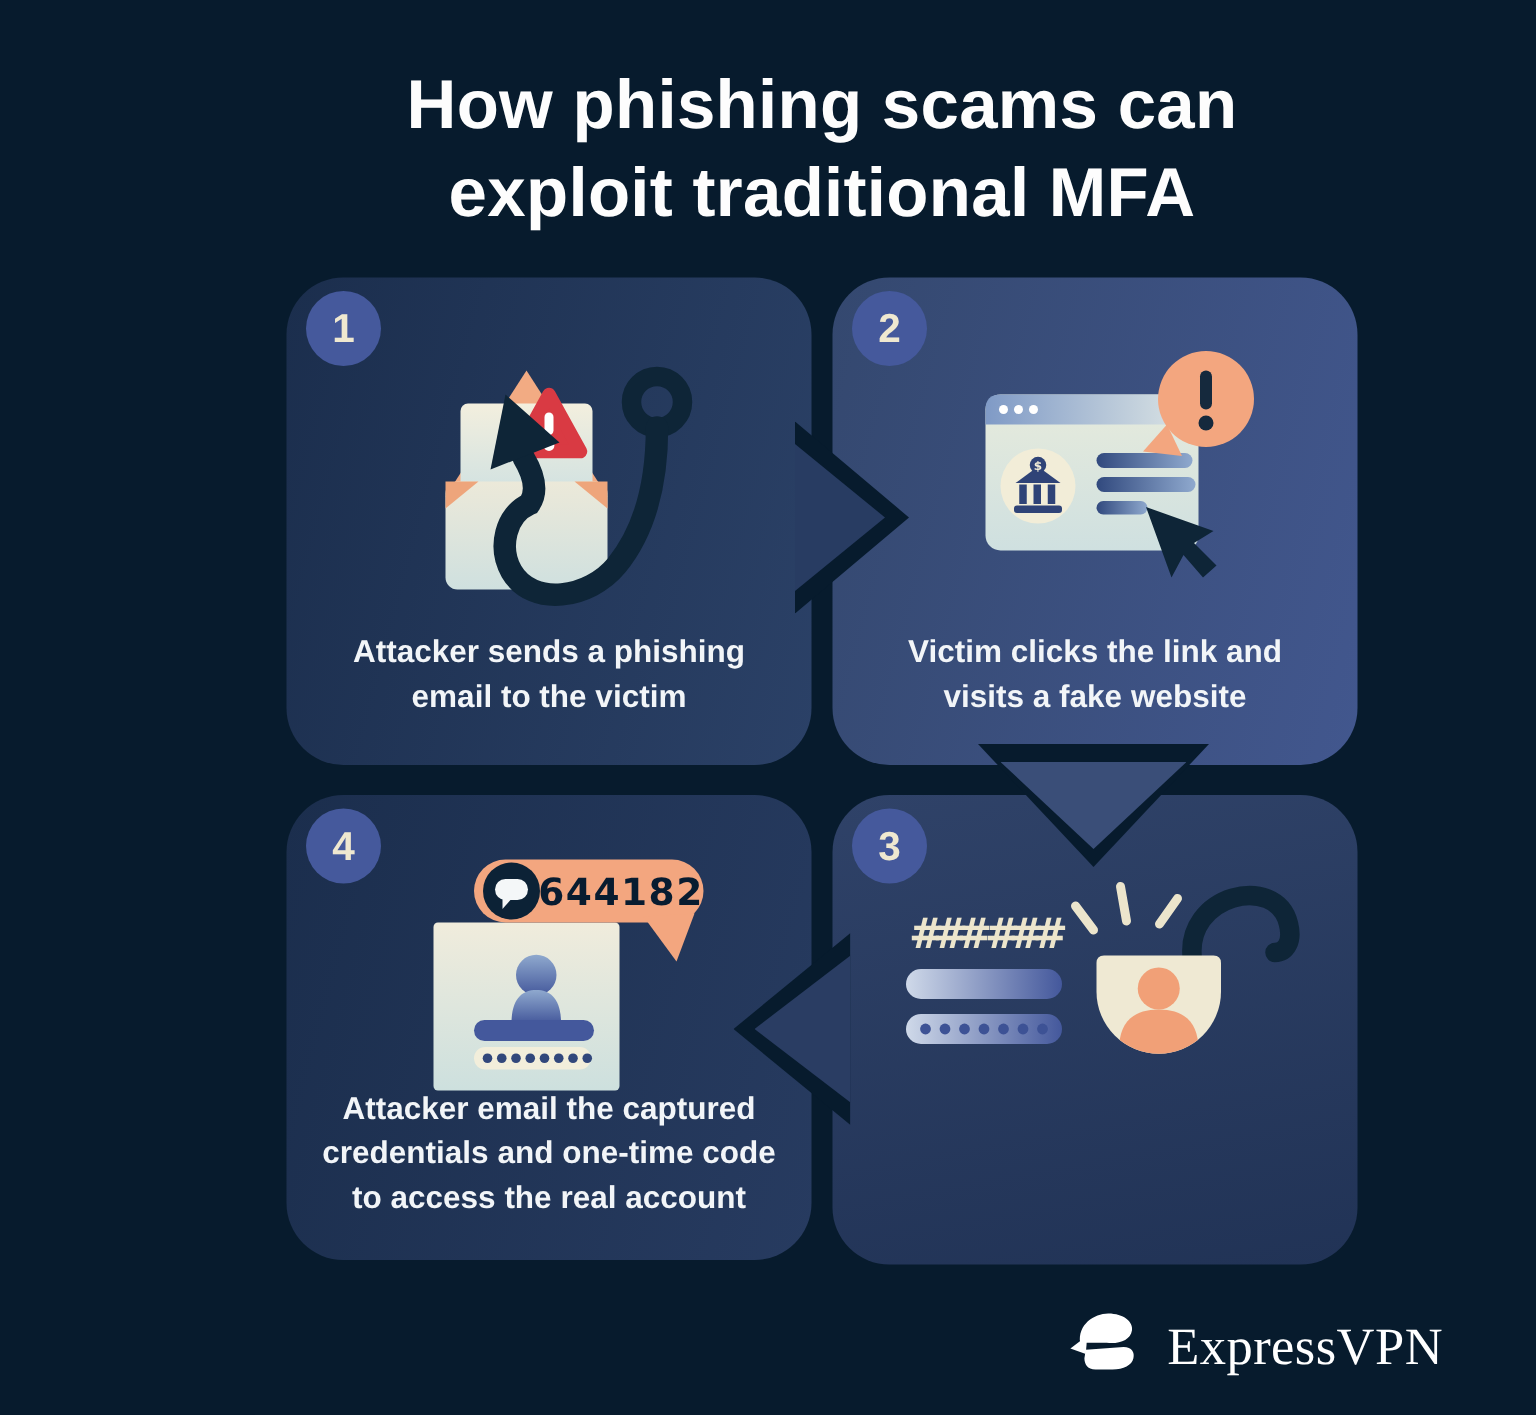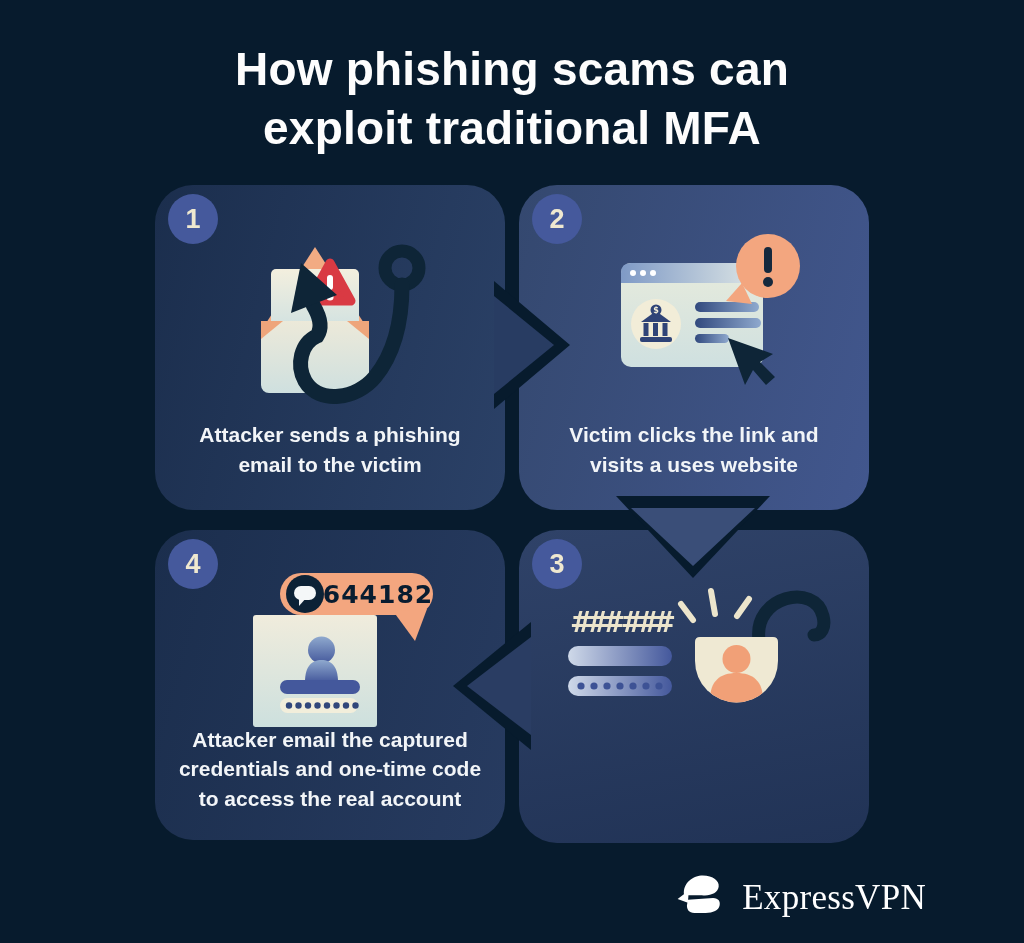--- a/index.html
+++ b/index.html
@@ -1,17 +1,17 @@
 <!DOCTYPE html>
 <html><head>
 <meta charset="utf-8">
 <style>
   html,body{margin:0;padding:0;background:#071b2d;}
   #stage{position:relative;width:984px;height:943px;background:#071b2d;overflow:hidden;
-         font-family:"Liberation Sans",sans-serif;}
+         font-family:"Liberation Sans",sans-serif;margin-left:36px;}
   .title{position:absolute;top:40px;left:0;width:1024px;text-align:center;color:#fdfdfd;
          font-size:46px;line-height:1.28;font-weight:700;white-space:pre-line;letter-spacing:0.2px;}
   .card{position:absolute;border-radius:38px;z-index:1;}
   .card1{left:155px;top:185px;width:350px;height:325px;background:linear-gradient(105deg,#1b2e4d,#2b4167);}
   .card2{left:519px;top:185px;width:350px;height:325px;background:linear-gradient(105deg,#34486f,#42578e);}
   .card3{left:519px;top:530px;width:350px;height:313px;background:linear-gradient(170deg,#2f4268,#213356);}
   .card4{left:155px;top:530px;width:350px;height:310px;background:linear-gradient(105deg,#1b2e4d,#273b60);}
   .badge{position:absolute;left:13px;top:9px;width:50px;height:50px;border-radius:50%;
          background:#45599c;color:#efe8d0;font-size:27px;font-weight:700;
          display:flex;align-items:center;justify-content:center;}
@@ -110,21 +110,21 @@
       <rect x="96" y="113" width="34" height="9" rx="4.5" fill="url(#lineG)"></rect>
       <polygon points="129,117 146,164 154,149 167,164 176,156 161,141 174,133" fill="#0e2537"></polygon>
       <g>
         <circle cx="169" cy="45" r="32" fill="#f3a67f"></circle>
         <polygon points="143,62 153,83 127,80" fill="#f3a67f"></polygon>
         <rect x="165" y="26" width="8" height="26" rx="4" fill="#15293d"></rect>
         <circle cx="169" cy="61" r="5" fill="#15293d"></circle>
       </g>
     </svg>
     <div class="caption cap-b30">Victim clicks the link and
-visits a uses website</div>
+visits a fake website</div>
   </div>
 
   <div class="card card3">
     <div class="badge">3</div>
     <svg class="icon" style="left:38px;top:48px" width="280" height="140" viewBox="0 0 280 140">
       <defs>
         <linearGradient id="pillG" x1="0" y1="0" x2="1" y2="0">
           <stop offset="0" stop-color="#cfd9e9"></stop>
             <stop offset="1" stop-color="#44589c"></stop>
         </linearGradient>

